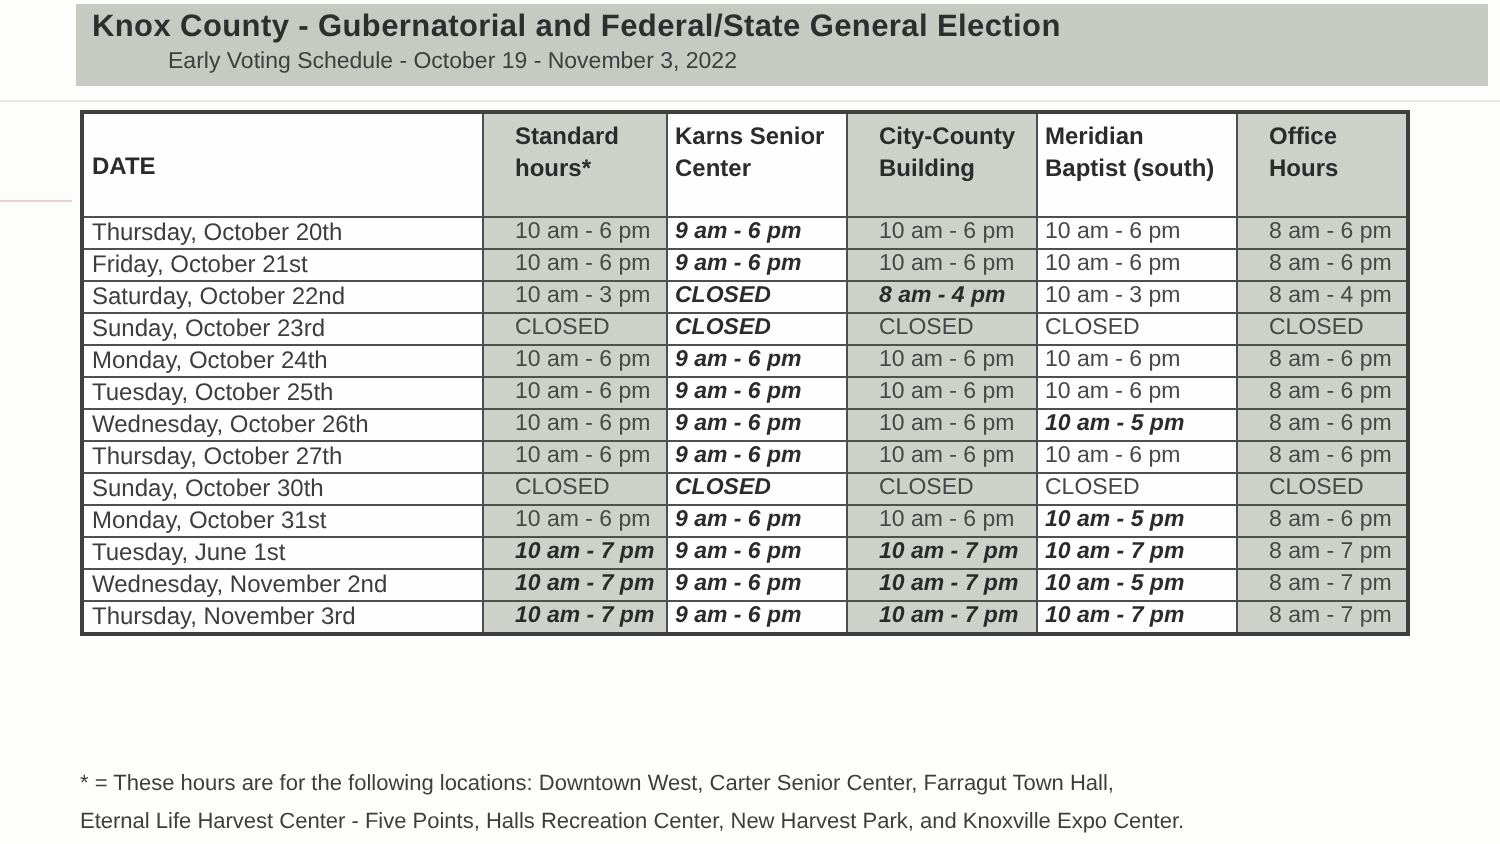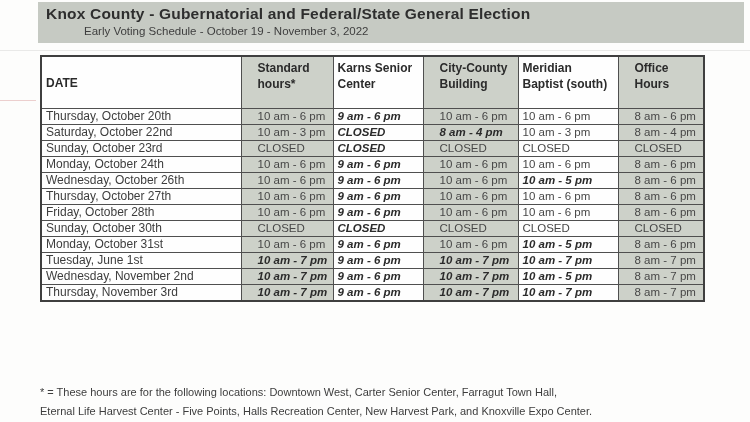--- a/index.html
+++ b/index.html
@@ -147,20 +147,28 @@
     <tbody>
         <tr>
       <td class="date-cell">Thursday, October 20th</td>
       <td class="hours-cell shaded">10 am - 6 pm</td>
       <td class="hours-cell em">9 am - 6 pm</td>
       <td class="hours-cell shaded">10 am - 6 pm</td>
       <td class="hours-cell">10 am - 6 pm</td>
       <td class="hours-cell shaded">8 am - 6 pm</td>
     </tr>
         <tr>
+      <td class="date-cell">Friday, October 21st</td>
+      <td class="hours-cell shaded">10 am - 6 pm</td>
+      <td class="hours-cell em">9 am - 6 pm</td>
+      <td class="hours-cell shaded">10 am - 6 pm</td>
+      <td class="hours-cell">10 am - 6 pm</td>
+      <td class="hours-cell shaded">8 am - 6 pm</td>
+    </tr>
+        <tr>
       <td class="date-cell">Saturday, October 22nd</td>
       <td class="hours-cell shaded">10 am - 3 pm</td>
       <td class="hours-cell em">CLOSED</td>
       <td class="hours-cell em shaded">8 am - 4 pm</td>
       <td class="hours-cell">10 am - 3 pm</td>
       <td class="hours-cell shaded">8 am - 4 pm</td>
     </tr>
         <tr>
       <td class="date-cell">Sunday, October 23rd</td>
       <td class="hours-cell shaded">CLOSED</td>
@@ -171,37 +179,37 @@
     </tr>
         <tr>
       <td class="date-cell">Monday, October 24th</td>
       <td class="hours-cell shaded">10 am - 6 pm</td>
       <td class="hours-cell em">9 am - 6 pm</td>
       <td class="hours-cell shaded">10 am - 6 pm</td>
       <td class="hours-cell">10 am - 6 pm</td>
       <td class="hours-cell shaded">8 am - 6 pm</td>
     </tr>
         <tr>
+      <td class="date-cell">Tuesday, October 25th</td>
+      <td class="hours-cell shaded">10 am - 6 pm</td>
+      <td class="hours-cell em">9 am - 6 pm</td>
+      <td class="hours-cell shaded">10 am - 6 pm</td>
+      <td class="hours-cell">10 am - 6 pm</td>
+      <td class="hours-cell shaded">8 am - 6 pm</td>
+    </tr>
+        <tr>
       <td class="date-cell">Wednesday, October 26th</td>
       <td class="hours-cell shaded">10 am - 6 pm</td>
       <td class="hours-cell em">9 am - 6 pm</td>
       <td class="hours-cell shaded">10 am - 6 pm</td>
       <td class="hours-cell em">10 am - 5 pm</td>
       <td class="hours-cell shaded">8 am - 6 pm</td>
     </tr>
         <tr>
       <td class="date-cell">Thursday, October 27th</td>
-      <td class="hours-cell shaded">10 am - 6 pm</td>
-      <td class="hours-cell em">9 am - 6 pm</td>
-      <td class="hours-cell shaded">10 am - 6 pm</td>
-      <td class="hours-cell">10 am - 6 pm</td>
-      <td class="hours-cell shaded">8 am - 6 pm</td>
-    </tr>
-        <tr>
-      <td class="date-cell">Friday, October 28th</td>
       <td class="hours-cell shaded">10 am - 6 pm</td>
       <td class="hours-cell em">9 am - 6 pm</td>
       <td class="hours-cell shaded">10 am - 6 pm</td>
       <td class="hours-cell">10 am - 6 pm</td>
       <td class="hours-cell shaded">8 am - 6 pm</td>
     </tr>
         <tr>
       <td class="date-cell">Sunday, October 30th</td>
       <td class="hours-cell shaded">CLOSED</td>
       <td class="hours-cell em">CLOSED</td>

